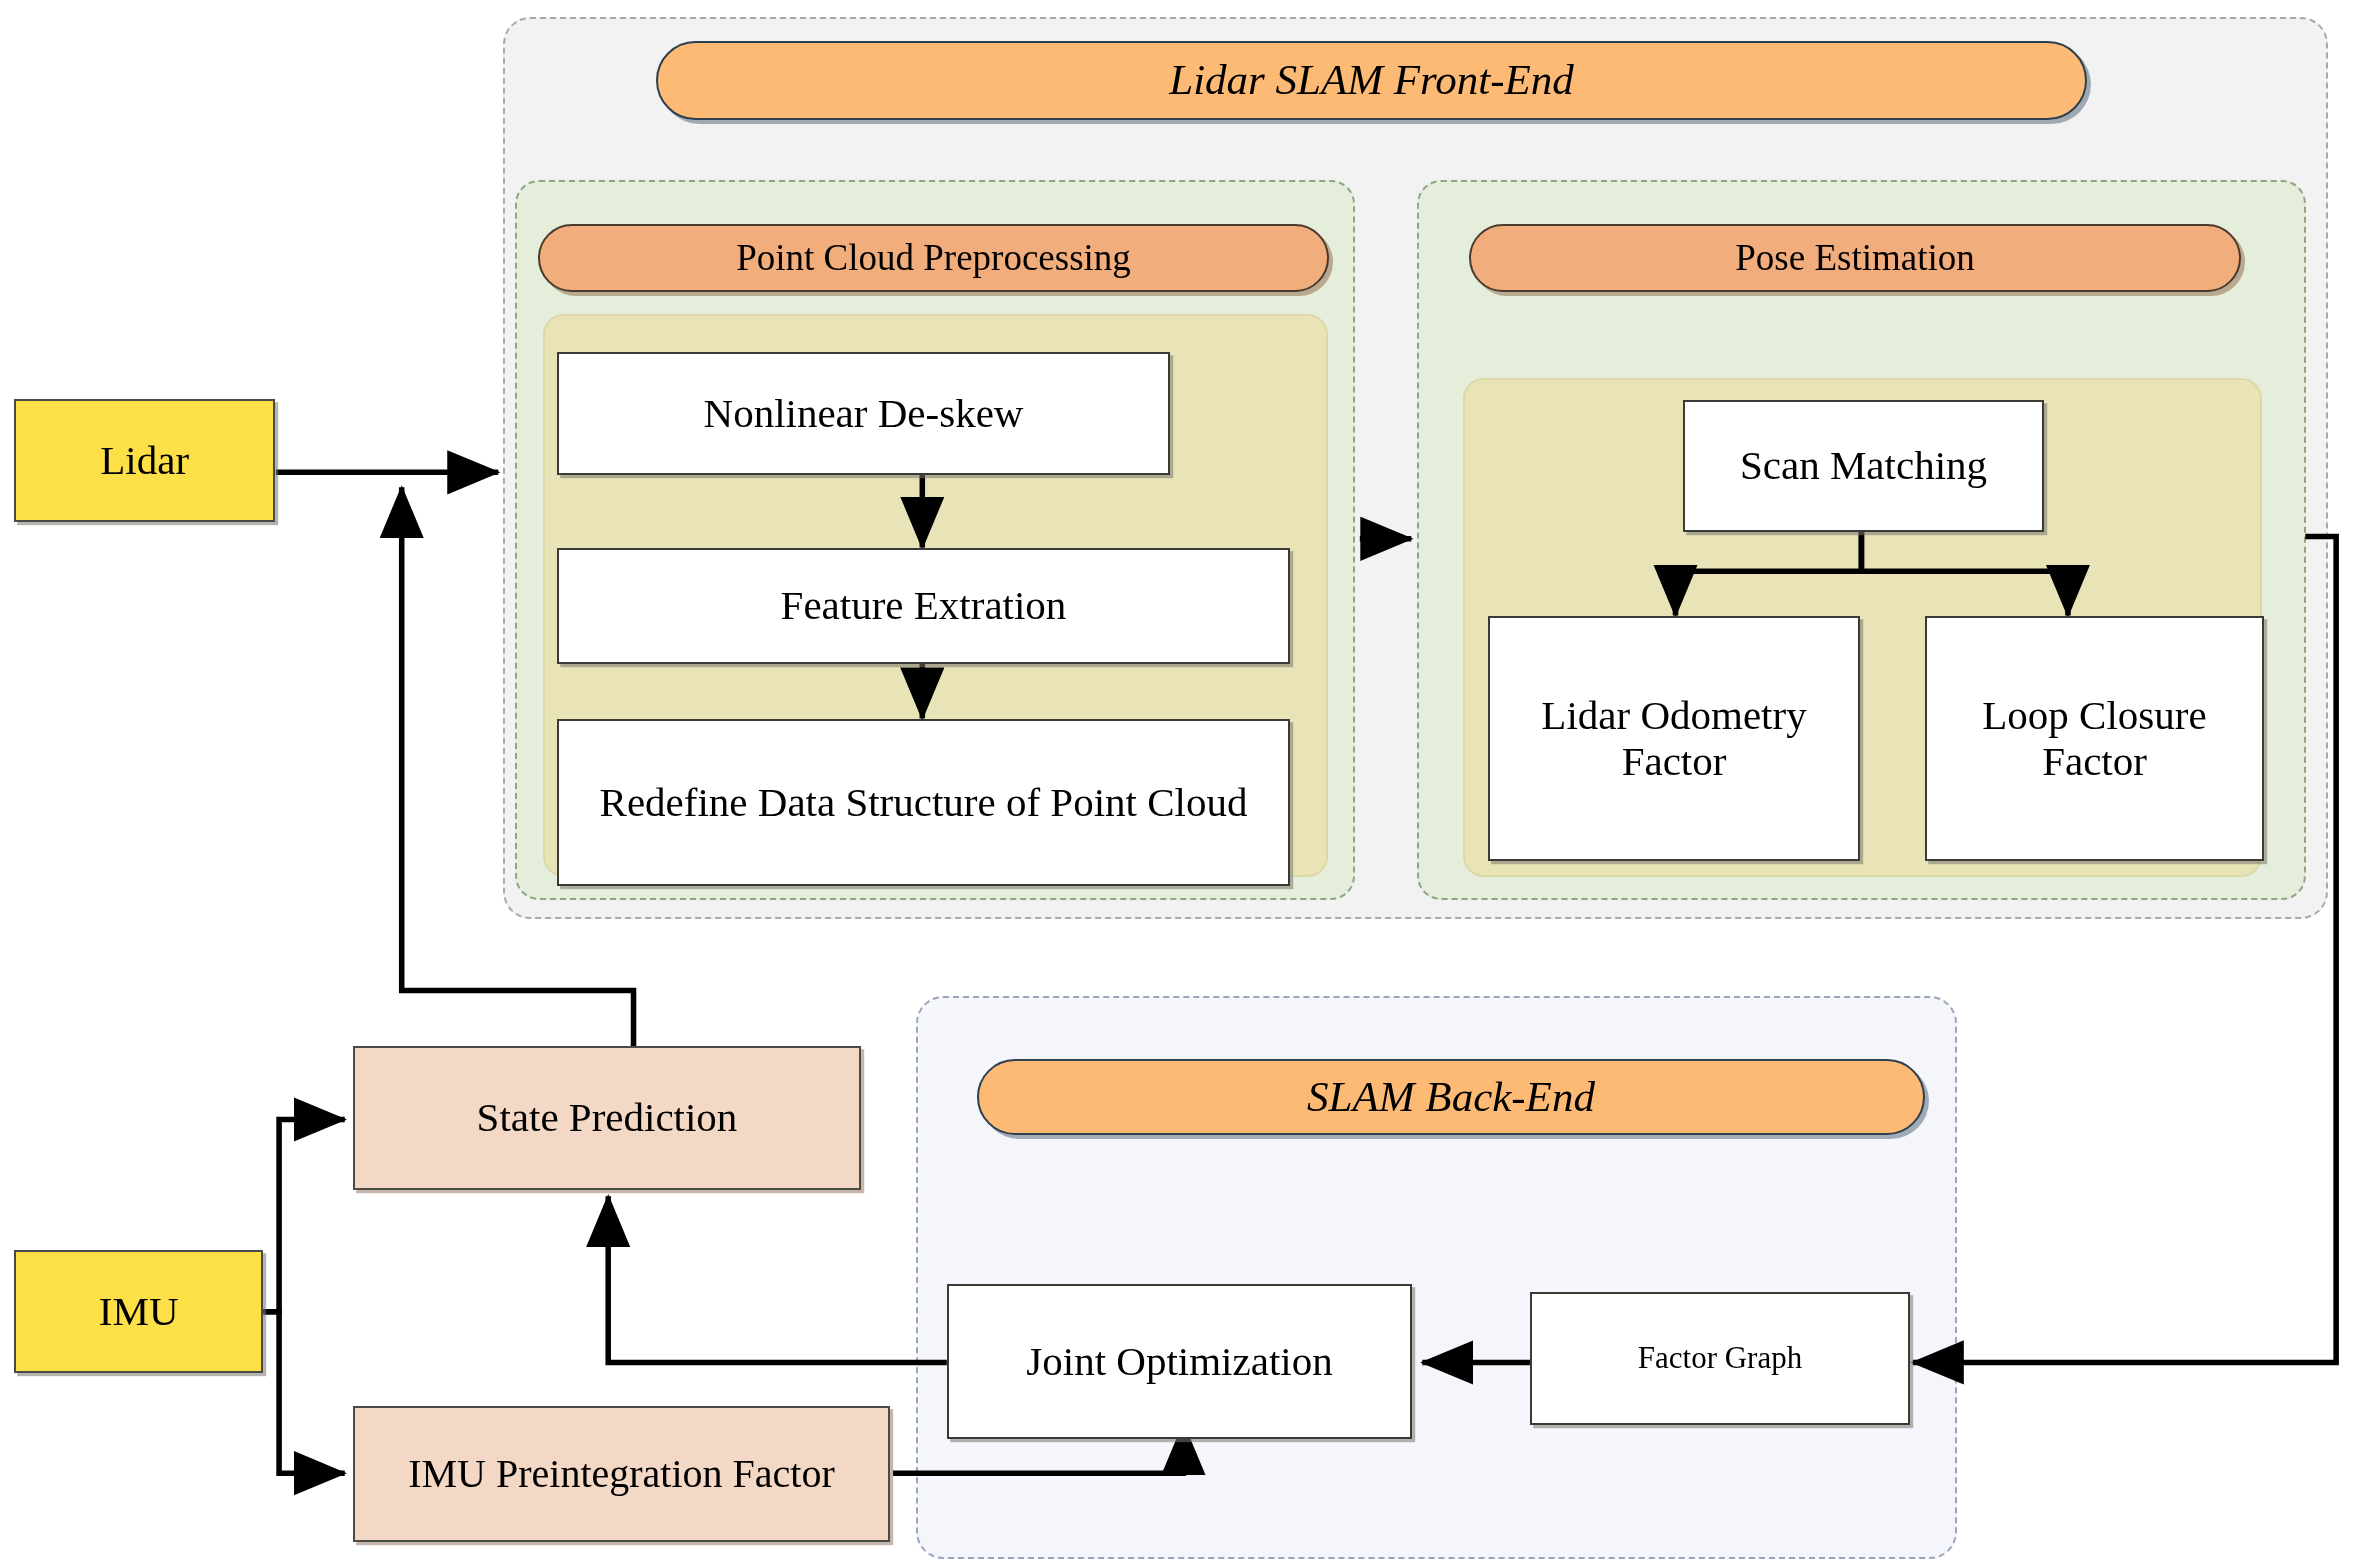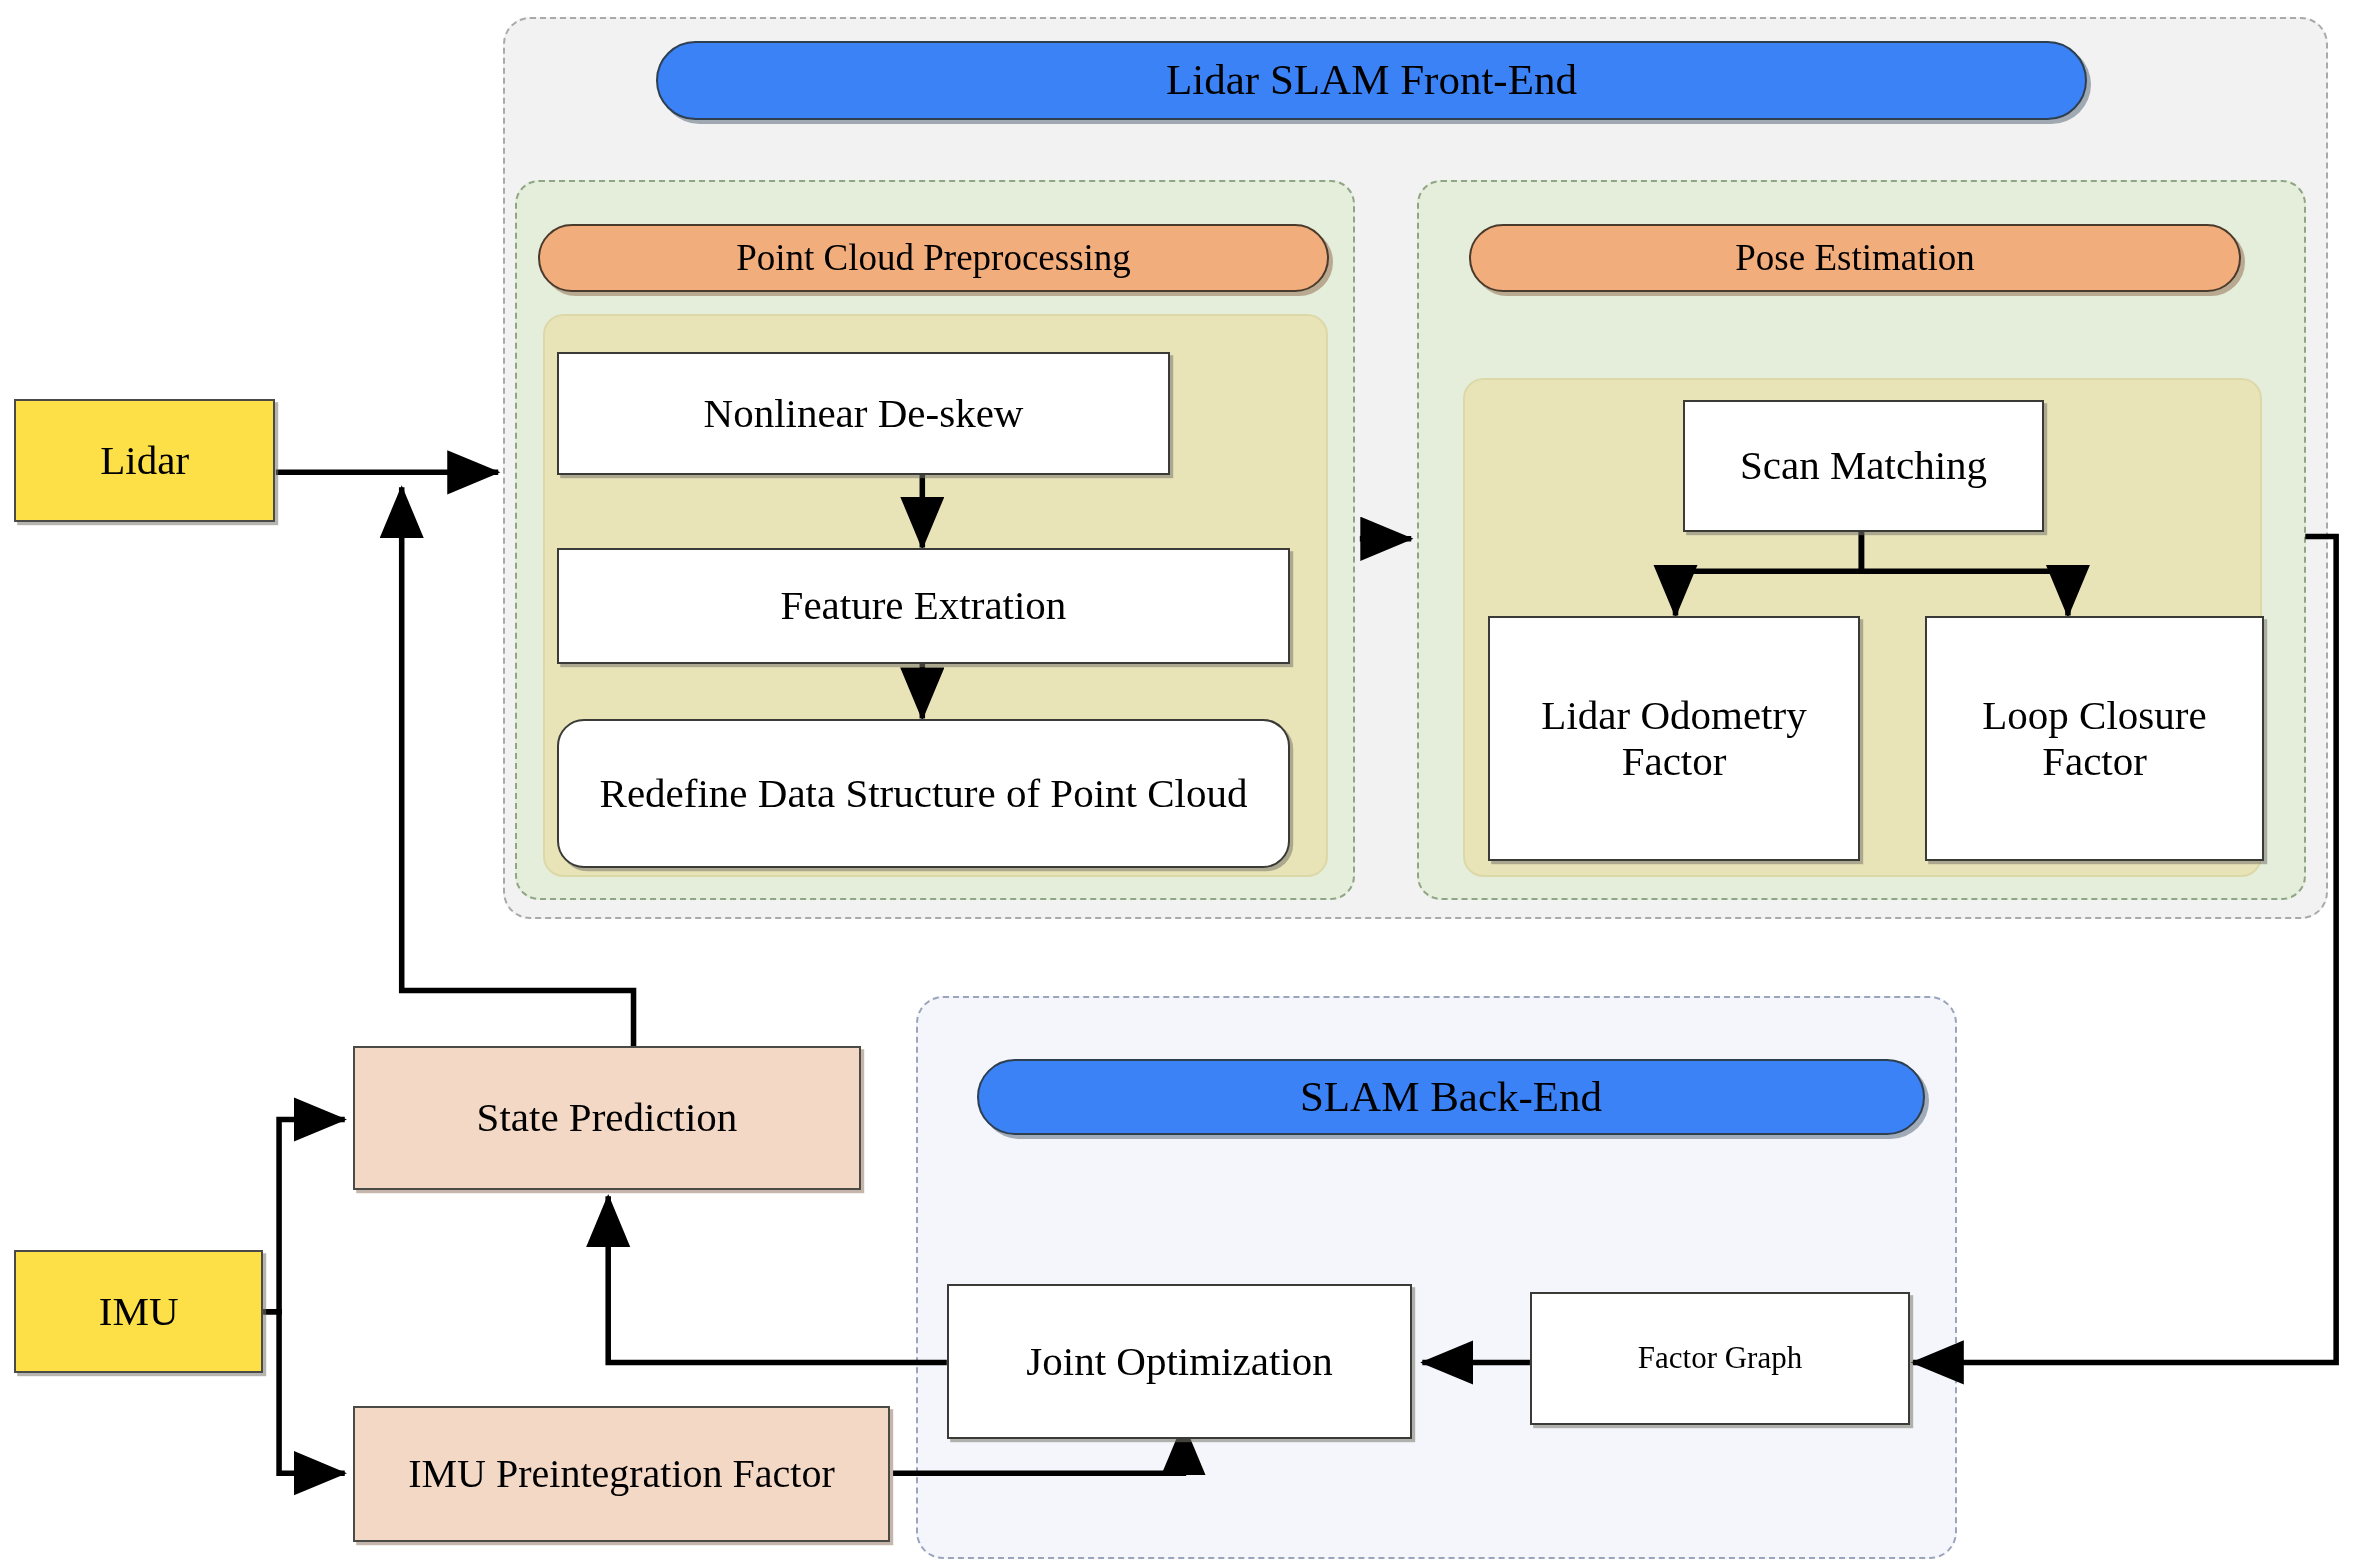--- a/index.html
+++ b/index.html
@@ -9,22 +9,22 @@
   svg{position:absolute;left:0;top:0;width:2366px;height:1561px;}
   .node{position:absolute;box-sizing:border-box;display:flex;align-items:center;
         justify-content:center;text-align:center;line-height:1.12;color:#000;}
   .plain{background:#ffffff;border:2.4px solid #3a3a36;
          box-shadow:3.2px 3.2px 0 rgba(120,118,110,.55);}
   .green{background:#fde047;border:2.4px solid #4a4a46;
          box-shadow:3.2px 3.2px 0 rgba(120,118,110,.55);}
   .peach{background:#f4d8c6;border:2.4px solid #4a4a46;
          box-shadow:3.2px 3.2px 0 rgba(150,120,100,.55);}
   .pill{border-radius:791px;display:flex;align-items:center;justify-content:center;}
-  .pill-blue{background:#3b82f6;border:2.4px solid #2e3f50;
-             box-shadow:4px 4px 0 rgba(60,80,100,.45);}
+  .pill-blue{background:#fdba74;border:2.4px solid #2e3f50;
+             box-shadow:4px 4px 0 rgba(60,80,100,.45);font-style:italic;}
   .pill-orange{background:#f2ad7c;border:2.4px solid #4a3a2c;
                box-shadow:4px 4px 0 rgba(140,100,70,.5);}
   .grp{position:absolute;box-sizing:border-box;}
   .grp-front{background:#f2f2f2;border:2.4px dashed #a9a9a9;border-radius:27px;}
   .grp-back{background:#f4f6fb;border:2.4px dashed #9aa4bb;border-radius:27px;}
   .grp-sub{background:#e4eedb;border:2.4px dashed #8fa585;border-radius:24px;}
   .grp-inner{background:#e8e4b8;border:2.4px solid #ddd8a8;border-radius:20.6px;}
 </style>
 </head>
 <body>
@@ -112,21 +112,21 @@
   </div>
 
   <div class="node plain" style="left:557px;top:352px;width:613px;height:123px;font-size:41px;">
     <span>Nonlinear De-skew</span>
   </div>
 
   <div class="node plain" style="left:557px;top:548px;width:733px;height:116px;font-size:41px;">
     <span>Feature Extration</span>
   </div>
 
-  <div class="node plain" style="left:557px;top:719px;width:733px;height:149px;font-size:41px;padding:0 19px;border-radius:27px;">
+  <div class="node plain" style="left:557px;top:719px;width:733px;height:167px;font-size:41px;padding:0 19px;">
     <span>Redefine Data Structure of Point Cloud</span>
   </div>
 
   <div class="node plain" style="left:1683px;top:400px;width:361px;height:132px;font-size:41px;padding:0 32px;">
     <span>Scan Matching</span>
   </div>
 
   <div class="node plain" style="left:1488px;top:616px;width:372px;height:245px;font-size:41px;padding:8px 51px;justify-content:flex-end;">
     <span>Lidar Odometry Factor</span>
   </div>

